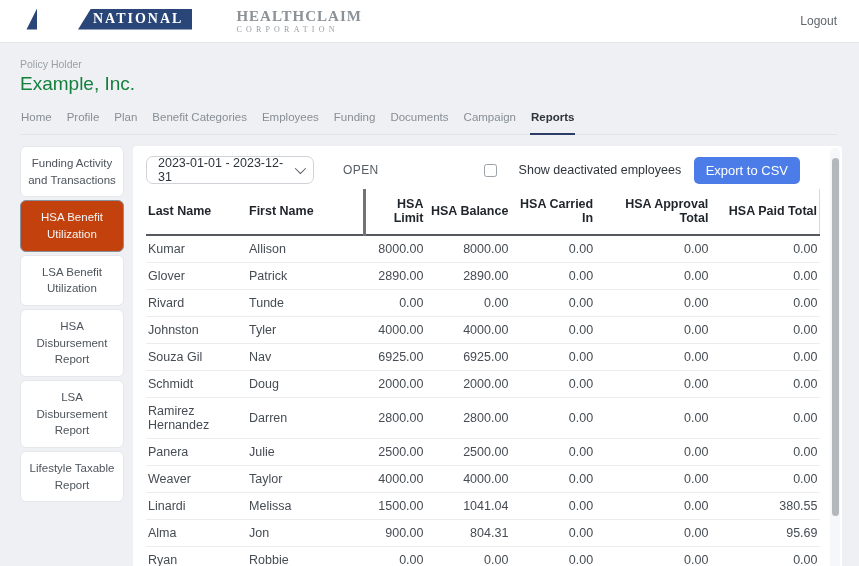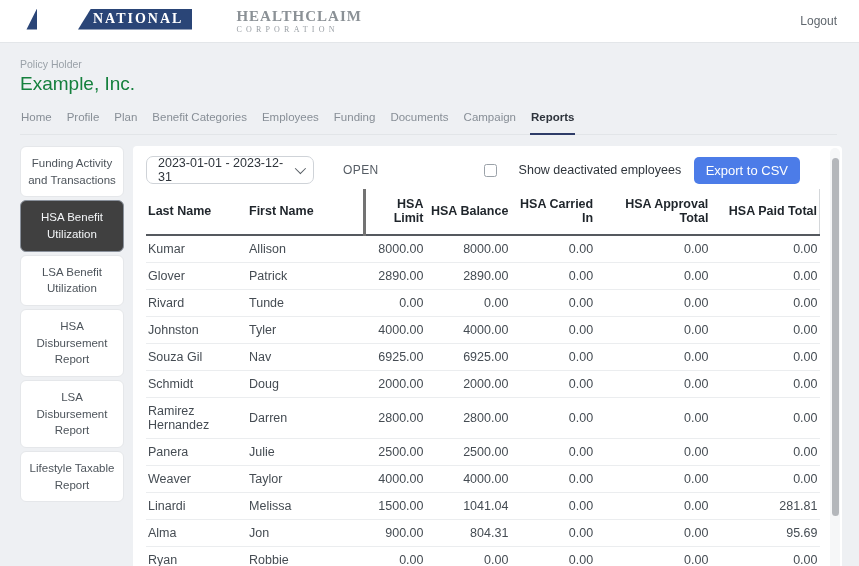--- a/index.html
+++ b/index.html
@@ -31,21 +31,21 @@
   .tab { font-size:11.5px; color:#878e96; padding:0 1px 10px 1px; cursor:pointer; }
   .tab.active { color:#2e343c; font-weight:bold; border-bottom:2px solid #2e3c68; margin-bottom:-1px; }
 
   
   .content { display:flex; gap:9px; padding:11px 17px 0 20px; align-items:flex-start; }
 
   .sidebar { width:104px; display:flex; flex-direction:column; gap:3px; flex:none; }
   .side-btn { background:#fff; border:1px solid #e5e7ea; border-radius:6px;
               padding:8px 5px; text-align:center; font-size:11.5px; line-height:1.45;
               color:#4d545b; cursor:pointer; }
-  .side-btn.active { background:#404040; border-color:#8a919b; color:#f4f6f8; }
+  .side-btn.active { background:#c2410c; border-color:#8a919b; color:#f4f6f8; }
 
   .main { flex:1; background:#fff; border-radius:4px; height:426px; position:relative; overflow:hidden; }
 
   
   .controls { display:flex; align-items:center; padding:10px 42px 0 13px; }
   .select { width:168px; height:28px; border:1px solid #cfd3d8; border-radius:7px;
             display:flex; align-items:center; justify-content:space-between;
             padding:0 10px 0 11px; font-size:12.5px; color:#2f353c; background:#fff; cursor:pointer; }
   .chev { width:8px; height:8px; border-right:1.5px solid #565c63; border-bottom:1.5px solid #565c63;
           transform:rotate(45deg) translateY(-2px); }
@@ -232,21 +232,21 @@
             <td class="num">0.00</td>
             <td class="num">0.00</td>
           </tr>
           <tr>
             <td>Linardi</td>
             <td>Melissa</td>
             <td class="num">1500.00</td>
             <td class="num">1041.04</td>
             <td class="num">0.00</td>
             <td class="num">0.00</td>
-            <td class="num">281.81</td>
+            <td class="num">380.55</td>
           </tr>
           <tr>
             <td>Alma</td>
             <td>Jon</td>
             <td class="num">900.00</td>
             <td class="num">804.31</td>
             <td class="num">0.00</td>
             <td class="num">0.00</td>
             <td class="num">95.69</td>
           </tr>

